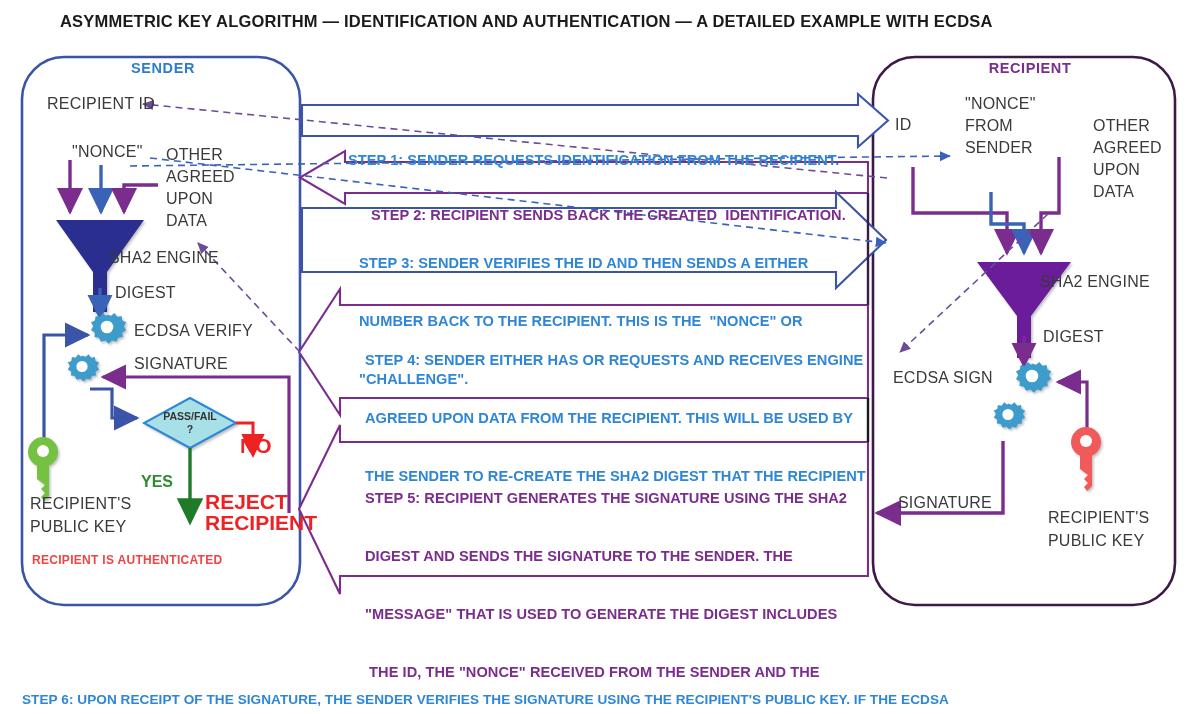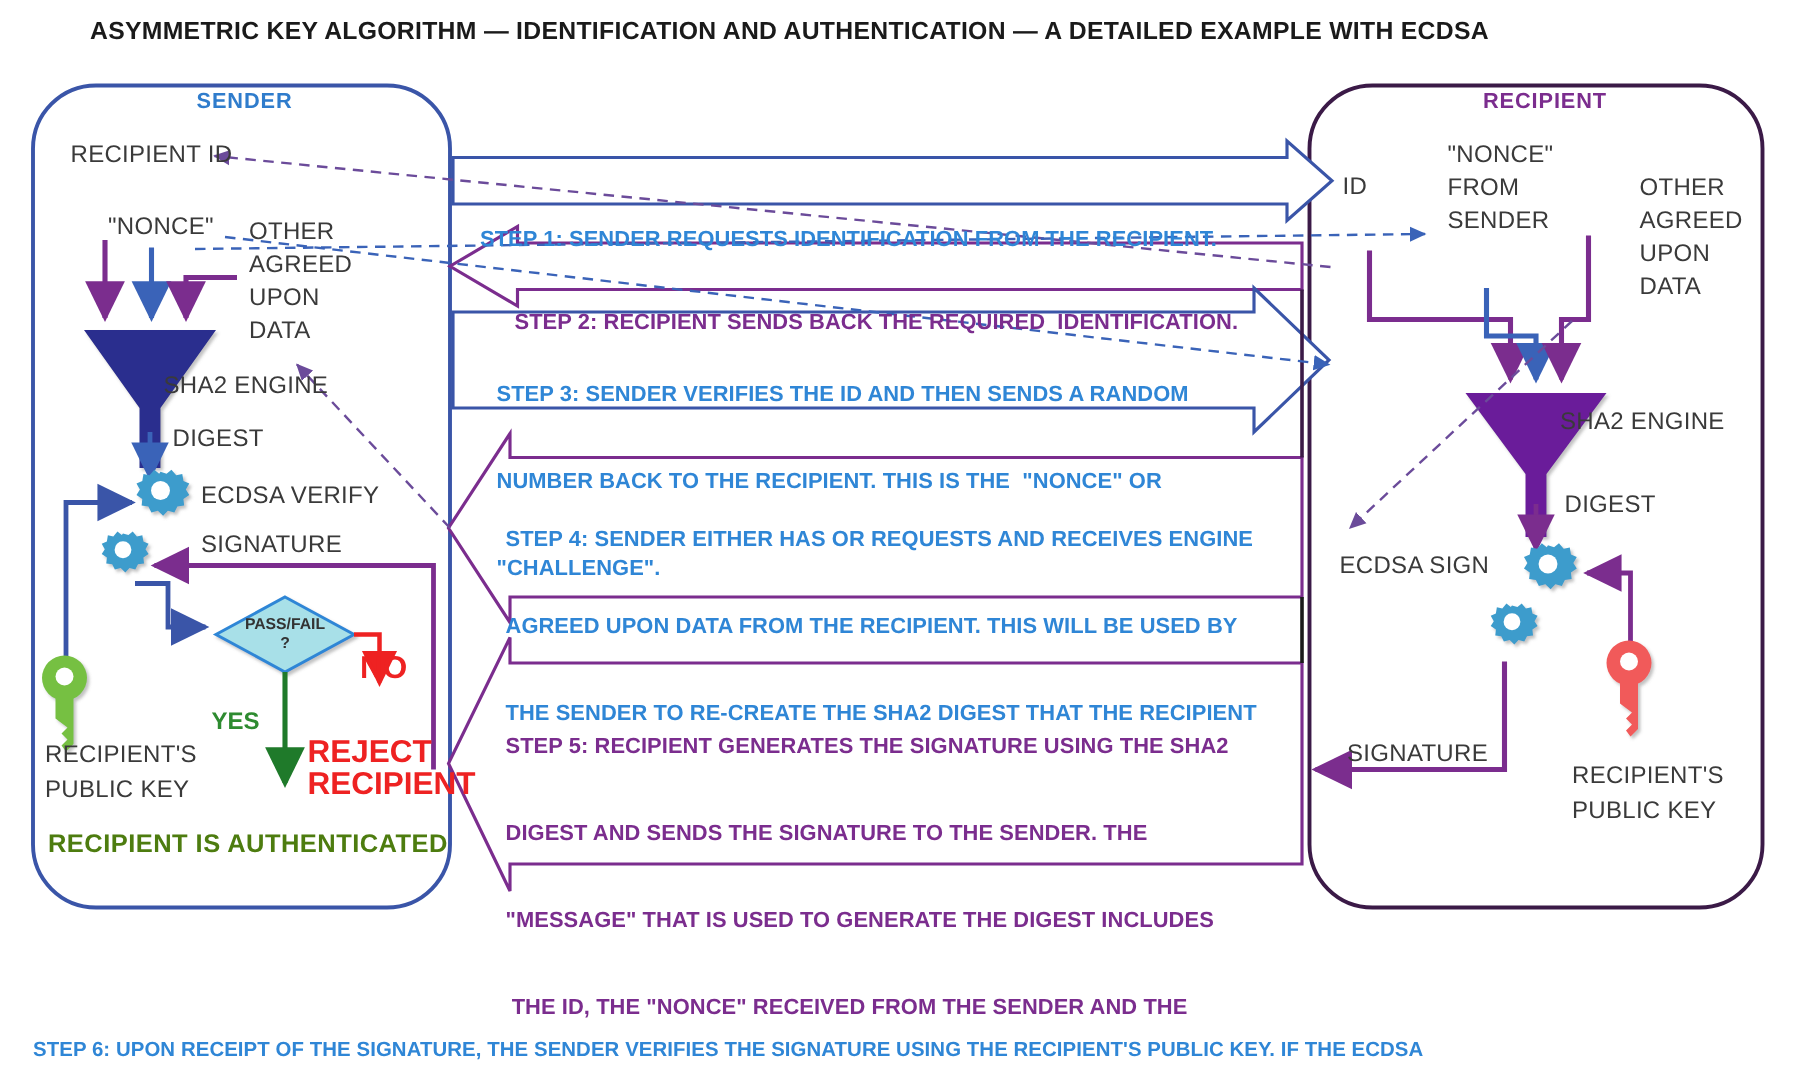--- a/index.html
+++ b/index.html
@@ -23,33 +23,33 @@
   
   .hdr-sender{left:28px;top:60px;width:270px;text-align:center;
     font-size:14.5px;font-weight:bold;color:#2f7ccc;letter-spacing:.6px;}
   .hdr-recipient{left:880px;top:60px;width:300px;text-align:center;
     font-size:14.5px;font-weight:bold;color:#7b2d8e;letter-spacing:.6px;}
 
   
   .lab{color:#3a3a3a;font-size:16px;letter-spacing:.2px;}
 
   
-  .step{font-size:14.6px;font-weight:bold;letter-spacing:.05px;line-height:1.33;}
+  .step{font-size:14.6px;font-weight:bold;letter-spacing:.05px;line-height:1.33;margin-left:28px;}
   .step.blue{color:#2f86d6;}
   .step.purple{color:#7b2d8e;}
 
   .step6{
     left:22px;top:645px;width:1150px;
     font-size:13.6px;font-weight:bold;color:#2f86d6;line-height:1.62;
     letter-spacing:.05px;
   }
 
   
   .green-lab{color:#2e8b30;font-size:16px;font-weight:bold;}
-  .green-big{color:#4d7c0f;font-size:17px;font-weight:bold;letter-spacing:.3px;text-align:center;}
+  .green-big{color:#ef4444;font-size:12px;font-weight:bold;letter-spacing:.3px;text-align:center;}
   .red-lab{color:#ee2222;font-size:21px;font-weight:bold;}
   .dia-lab{color:#333;font-size:10.5px;font-weight:bold;text-align:center;line-height:1.15;}
 </style>
 </head>
 <body>
 
 <div id="stage">
 
   <svg id="svg" viewBox="0 0 1200 714">
     <defs>
@@ -240,25 +240,25 @@
   <div class="txt lab" style="left:898px;top:494px;">SIGNATURE</div>
 
   <div class="txt lab" style="left:1048px;top:509px;">RECIPIENT'S</div>
   <div class="txt lab" style="left:1048px;top:532px;">PUBLIC KEY</div>
 
   <div class="txt step blue" style="left:320px;top:112px;">
     <div>STEP 1: SENDER REQUESTS IDENTIFICATION FROM THE RECIPIENT.</div>
   </div>
 
   <div class="txt step purple" style="left:343px;top:167px;">
-    <div>STEP 2: RECIPIENT SENDS BACK THE REQUIRED  IDENTIFICATION.</div>
+    <div>STEP 2: RECIPIENT SENDS BACK THE CREATED  IDENTIFICATION.</div>
   </div>
 
   <div class="txt step blue" style="left:331px;top:215px;">
-    <div>STEP 3: SENDER VERIFIES THE ID AND THEN SENDS A RANDOM</div>
+    <div>STEP 3: SENDER VERIFIES THE ID AND THEN SENDS A EITHER</div>
     <div>NUMBER BACK TO THE RECIPIENT. THIS IS THE  "NONCE" OR</div>
     <div>"CHALLENGE".</div>
   </div>
 
   <div class="txt step blue" style="left:337px;top:312px;">
     <div>STEP 4: SENDER EITHER HAS OR REQUESTS AND RECEIVES ENGINE</div>
     <div>AGREED UPON DATA FROM THE RECIPIENT. THIS WILL BE USED BY</div>
     <div>THE SENDER TO RE-CREATE THE SHA2 DIGEST THAT THE RECIPIENT</div>
   </div>
 

